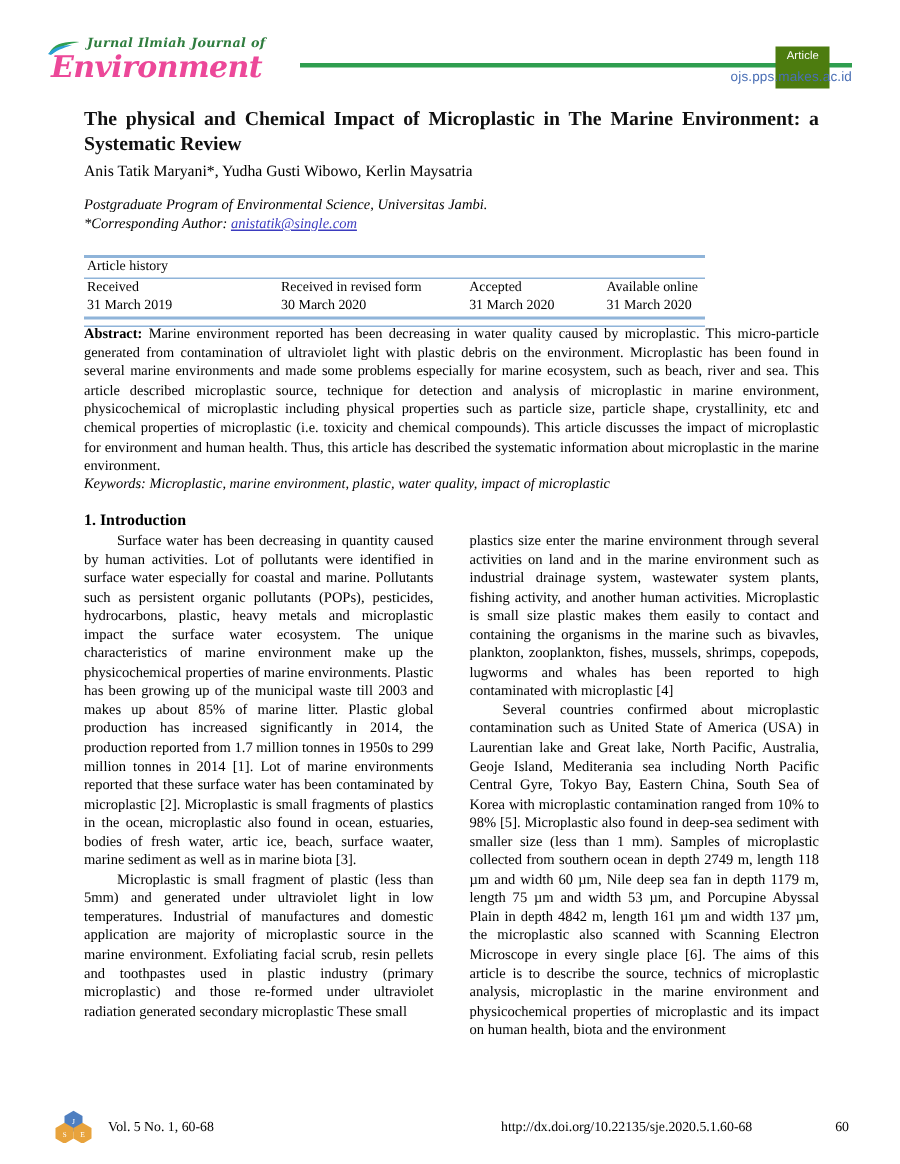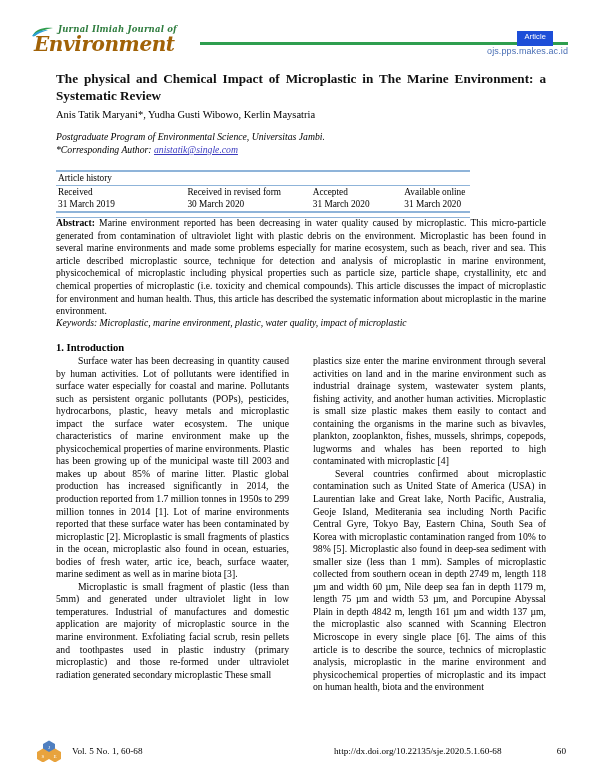--- a/index.html
+++ b/index.html
@@ -49,21 +49,21 @@
     white-space: nowrap;
   }
   .logo-main {
     position: absolute;
     left: 2px;
     top: 8px;
     font-family: "DejaVu Serif", serif;
     font-style: italic;
     font-weight: bold;
     font-size: 20px;
-    color: #a16207;
+    color: #ec4899;
     letter-spacing: -0.4px;
     white-space: nowrap;
   }
   .logo-swoosh {
     position: absolute;
     left: 0px;
     top: 3px;
     width: 22px;
     height: 10px;
   }
@@ -72,27 +72,27 @@
     left: 168px;
     right: 0;
     top: 18px;
     height: 2.5px;
     background: #2f9e4f;
   }
   .article-badge {
     position: absolute;
     right: 15px;
     top: 7px;
-    background: #1d4ed8;
+    background: #4d7c0f;
     color: #ffffff;
     font-family: "Liberation Sans", sans-serif;
     font-size: 7.5px;
     line-height: 11px;
     padding: 0 7px;
-    height: 15px;
+    height: 28px;
     letter-spacing: 0.1px;
   }
   .header-url {
     position: absolute;
     right: 0;
     top: 22px;
     font-family: "Liberation Sans", sans-serif;
     font-size: 9px;
     color: #4a6fb5;
     letter-spacing: 0.1px;

